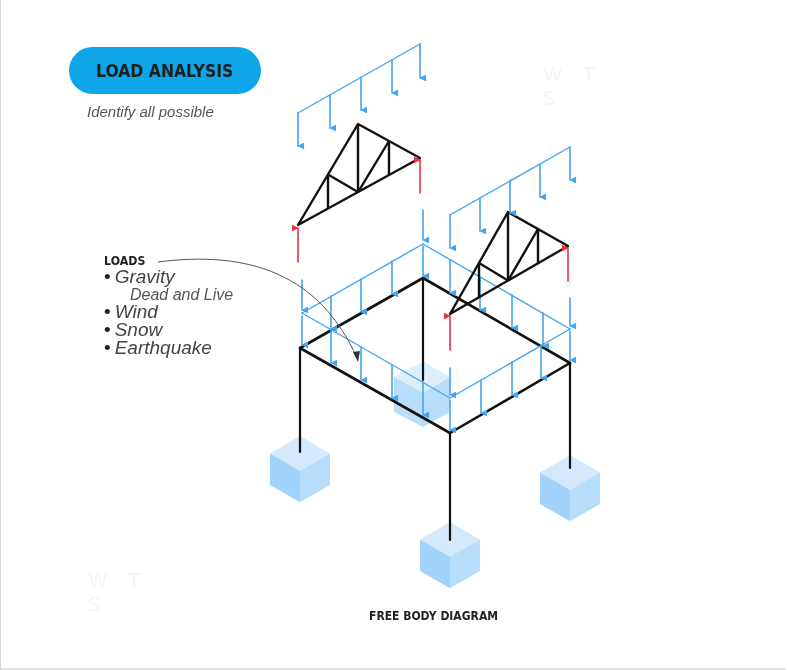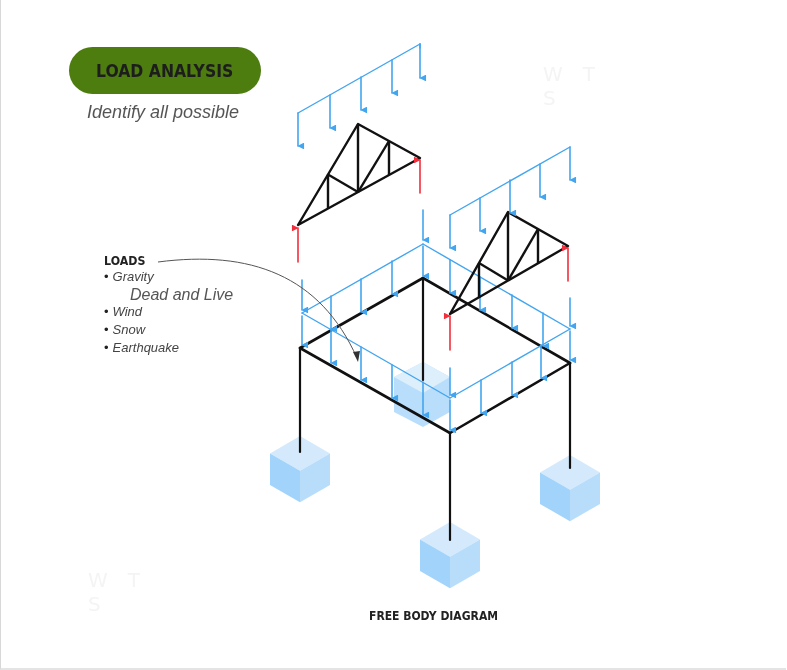--- a/index.html
+++ b/index.html
@@ -6,39 +6,39 @@
   body {
     width: 787px; height: 670px; background: #ffffff; position: relative; overflow: hidden;
     font-family: "Liberation Sans", sans-serif;
   }
   .frame {
     position: absolute; left: 0; top: 0; width: 785px; height: 668px;
     border-left: 1px solid #d8d8d8; border-bottom: 2px solid #e4e4e4;
   }
   .title-pill {
     position: absolute; left: 69px; top: 47px; width: 192px; height: 47px;
-    background: #4d7c0f; border-radius: 24px;
+    background: #0ea5e9; border-radius: 24px;
     display: flex; align-items: center; justify-content: center;
   }
   .title-pill span {
     font-family: "DejaVu Sans", sans-serif; font-size: 17px; font-weight: bold;
     color: #1d1d1d; letter-spacing: 0px; transform: scaleX(0.92);
   }
   .subtitle {
     position: absolute; left: 87px; top: 103px; width: 200px;
-    font-size: 18px; line-height: 18px; font-style: italic; color: #555;
+    font-size: 15px; line-height: 18px; font-style: italic; color: #555;
   }
   .subtitle div { white-space: nowrap; }
   .loads-block { position: absolute; left: 104px; top: 254px; }
   .loads-head {
     font-family: "DejaVu Sans", sans-serif; font-size: 12px; font-weight: bold; color: #222;
     transform: scaleX(0.92); transform-origin: left;
   }
   .load-item {
-    font-size: 13px; font-style: italic; color: #444; line-height: 18px; white-space: nowrap;
+    font-size: 19px; font-style: italic; color: #444; line-height: 18px; white-space: nowrap;
   }
   .load-item .bullet { font-style: normal; color: #222; margin-right: 4px; }
   .load-sub {
     font-size: 16px; font-style: italic; color: #555; line-height: 17px; padding-left: 26px; white-space: nowrap;
   }
   .caption {
     position: absolute; left: 369px; top: 609px;
     font-family: "DejaVu Sans", sans-serif; font-size: 12px; font-weight: bold; color: #222;
     transform: scaleX(0.9); transform-origin: left; white-space: nowrap;
   }

